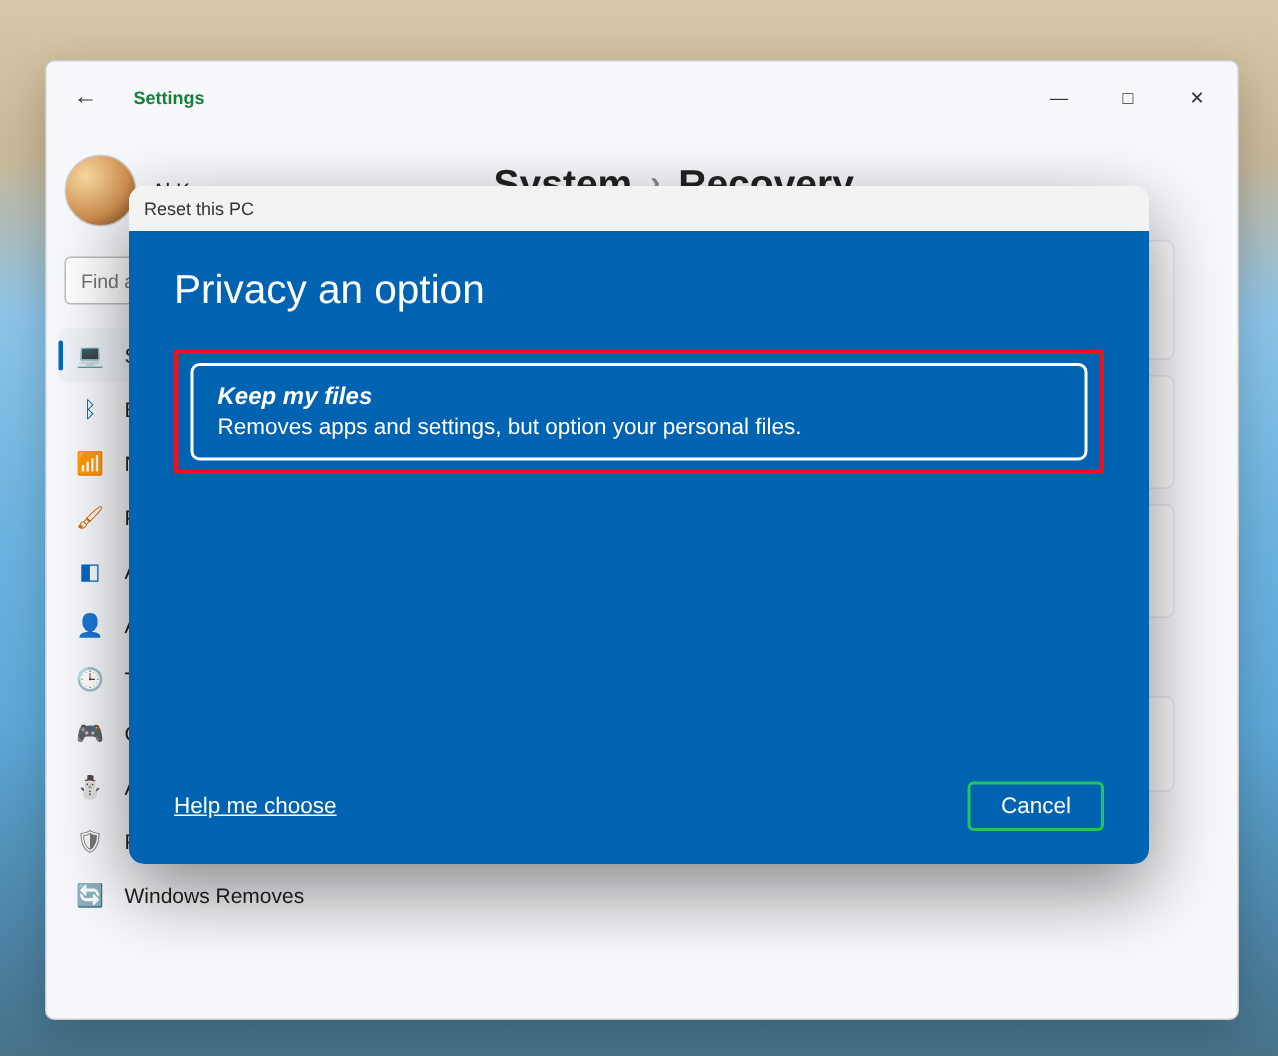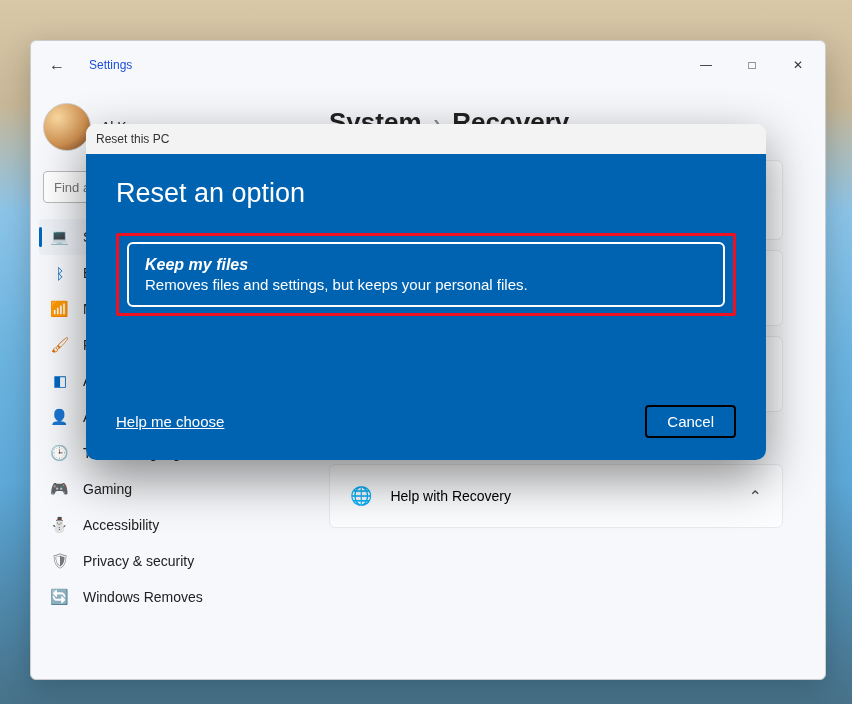--- a/index.html
+++ b/index.html
@@ -33,21 +33,21 @@
     }
     .titlebar {
       height: 48px;
       display: flex;
       align-items: center;
       justify-content: space-between;
       padding: 0 4px 0 12px;
     }
     .titlebar-left { display: flex; align-items: center; gap: 18px; }
     .back-arrow { font-size: 16px; color: #333; padding: 6px; cursor: pointer; }
-    .title-text { font-size: 12px; color: #1d4ed8; }
+    .title-text { font-size: 12px; color: #15803d; font-weight: bold; }
     .wincontrols { display: flex; }
     .wincontrol { width: 46px; height: 32px; display: flex; align-items: center; justify-content: center; font-size: 12px; color: #333; cursor: pointer; }
     .window-body { flex: 1; display: flex; overflow: hidden; }
     .sidebar {
       width: 280px;
       padding: 10px 8px 10px 8px;
       overflow: hidden;
     }
     .profile { display: flex; align-items: center; gap: 10px; padding: 4px 10px 12px 4px; }
     .avatar {
@@ -107,21 +107,21 @@
     .related-label { font-size: 14px; font-weight: 600; color: #333; margin: 24px 0 12px 2px; }
     .help-card { display: flex; align-items: center; gap: 18px; padding: 20px 20px; }
     .help-icon { font-size: 18px; }
     .help-text { flex: 1; font-size: 14px; }
     
     .modal {
       position: absolute;
       left: 86px;
       top: 124px;
       width: 680px;
-      height: 336px;
+      height: 452px;
       border-radius: 10px;
       overflow: hidden;
       box-shadow: 0 18px 50px rgba(0,0,0,0.45);
       background: #fff;
     }
     .modal-header {
       height: 30px;
       background: #f3f3f3;
       display: flex;
       align-items: center;
@@ -149,21 +149,21 @@
       padding: 12px 16px;
       margin-bottom: 20px;
       cursor: pointer;
     }
     .option-btn:last-child { margin-bottom: 0; }
     .option-title { font-size: 16px; font-weight: 600; margin-bottom: 2px; font-style: italic; }
     .option-desc { font-size: 15px; font-weight: 400; }
     .modal-footer { margin-top: auto; display: flex; align-items: center; justify-content: space-between; gap: 48px; }
     .help-link { font-size: 15px; text-decoration: underline; cursor: pointer; }
     .cancel-btn {
-      border: 2px solid #000000;
+      border: 2px solid #22c55e;
       border-radius: 4px;
       padding: 6px 20px;
       font-size: 15px;
       background: transparent;
       color: #fff;
       cursor: pointer;
     }
   </style>
 </head>
 <body>
@@ -255,26 +255,26 @@
         <span class="help-text">Help with Recovery</span>
         <span class="chevr">⌃</span>
       </div>
     </div>
   </div>
 </div>
 
 <div class="modal">
   <div class="modal-header">Reset this PC</div>
   <div class="modal-body">
-    <div class="modal-title">Reset an option</div>
+    <div class="modal-title">Privacy an option</div>
     <div class="annot-box">
       <div id="opts">
           <div class="option-btn">
             <div class="option-title">Keep my files</div>
-            <div class="option-desc">Removes files and settings, but keeps your personal files.</div>
+            <div class="option-desc">Removes apps and settings, but option your personal files.</div>
           </div>
         </div>
     </div>
     <div class="modal-footer">
       <span class="help-link">Help me choose</span>
       <button class="cancel-btn">Cancel</button>
     </div>
   </div>
 </div>
 

